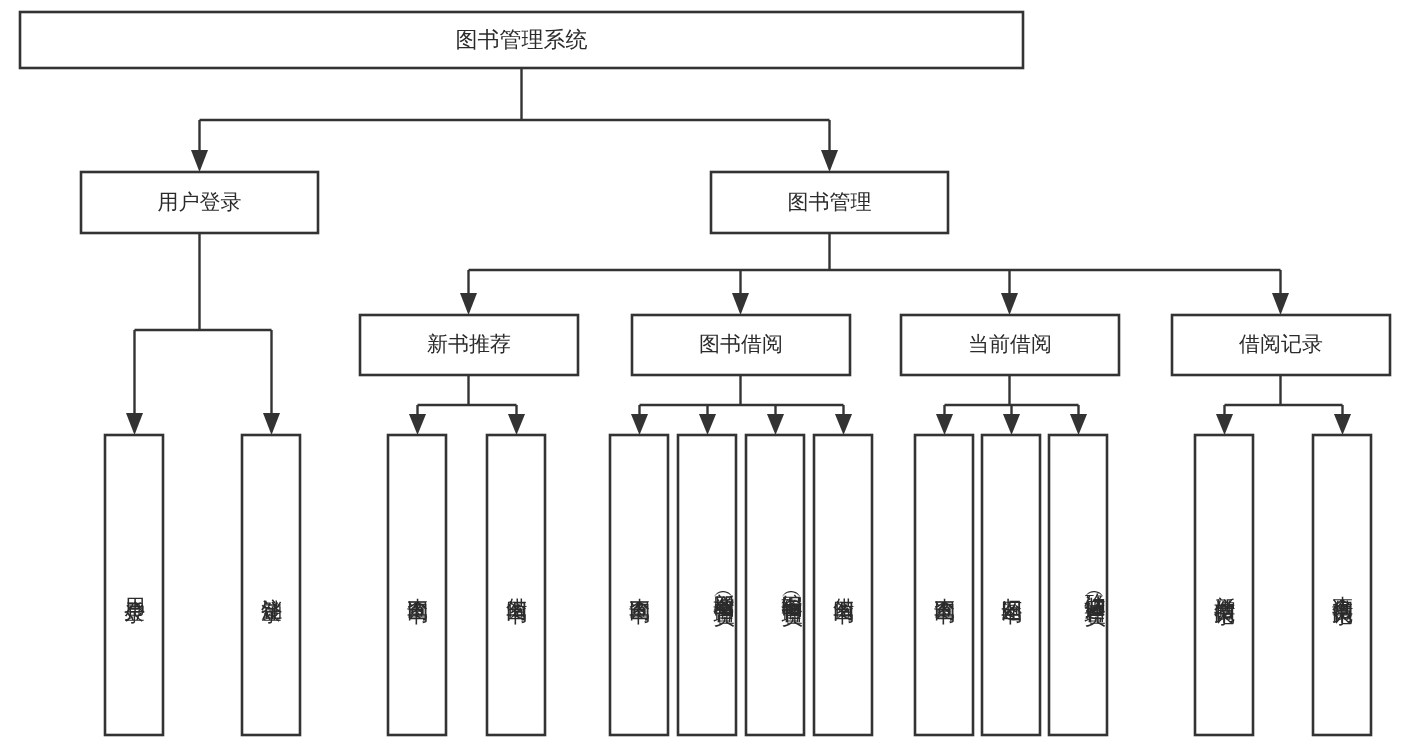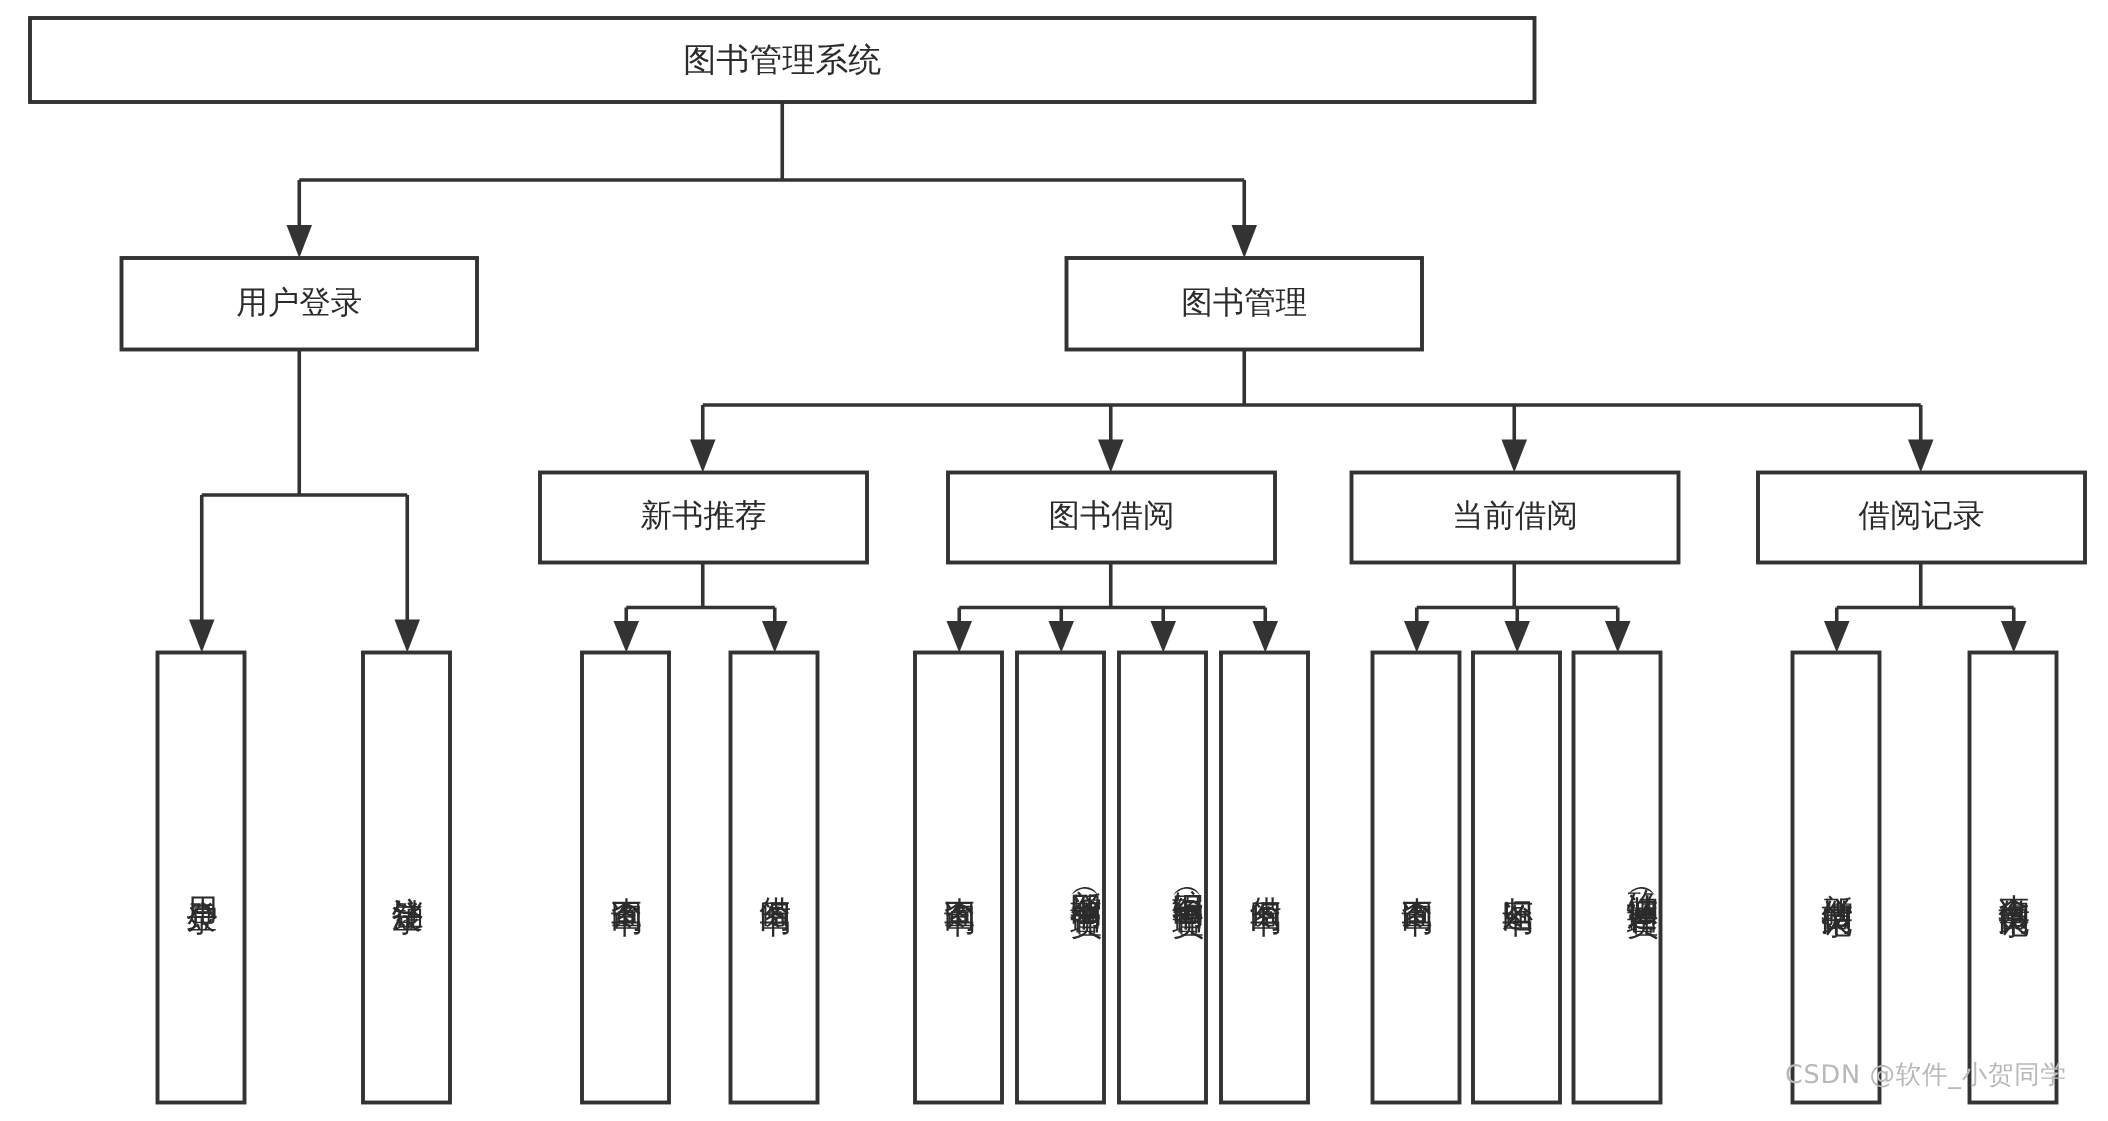--- a/index.html
+++ b/index.html
@@ -209,15 +209,14 @@
   <div class="leaf-label" style="left:610px; top:435px; width:58px; height:300px;">查询图书</div>
   <div class="leaf-label" style="left:678px; top:435px; width:58px; height:300px; align-items:flex-start;">新增图书（管理员）</div>
   <div class="leaf-label" style="left:746px; top:435px; width:58px; height:300px; align-items:flex-start;">编辑图书（管理员）</div>
   <div class="leaf-label" style="left:814px; top:435px; width:58px; height:300px;">借阅图书</div>
   <div class="leaf-label" style="left:915px; top:435px; width:58px; height:300px;">查询图书</div>
   <div class="leaf-label" style="left:982px; top:435px; width:58px; height:300px;">归还图书</div>
   <div class="leaf-label" style="left:1049px; top:435px; width:58px; height:300px; align-items:flex-start;">确认归还（管理员）</div>
   <div class="leaf-label" style="left:1195px; top:435px; width:58px; height:300px;">新增借阅记录</div>
   <div class="leaf-label" style="left:1313px; top:435px; width:58px; height:300px;">查询借阅记录</div>
 
-  <div class="watermark" style="left:1190px; top:705px;">CSDN @软件_小贺同学</div>
 
 </div>
 
 </body></html>

